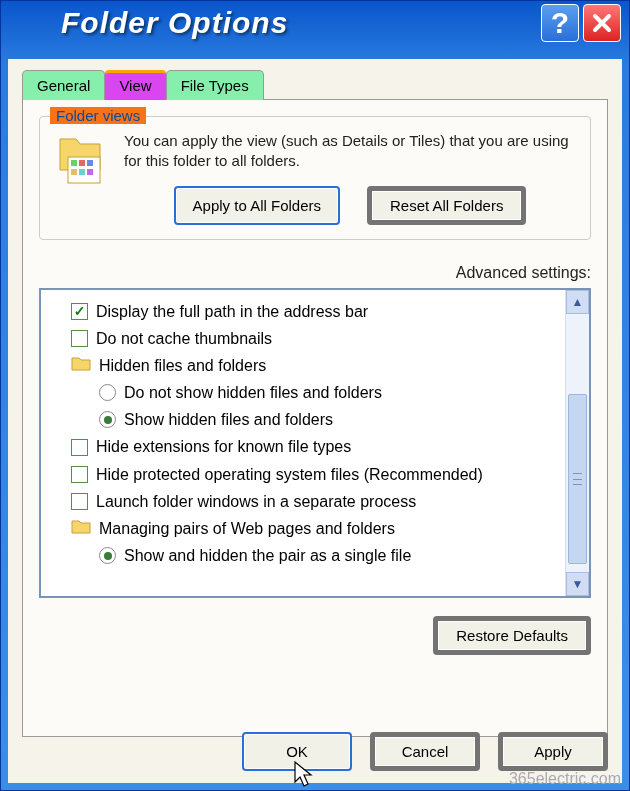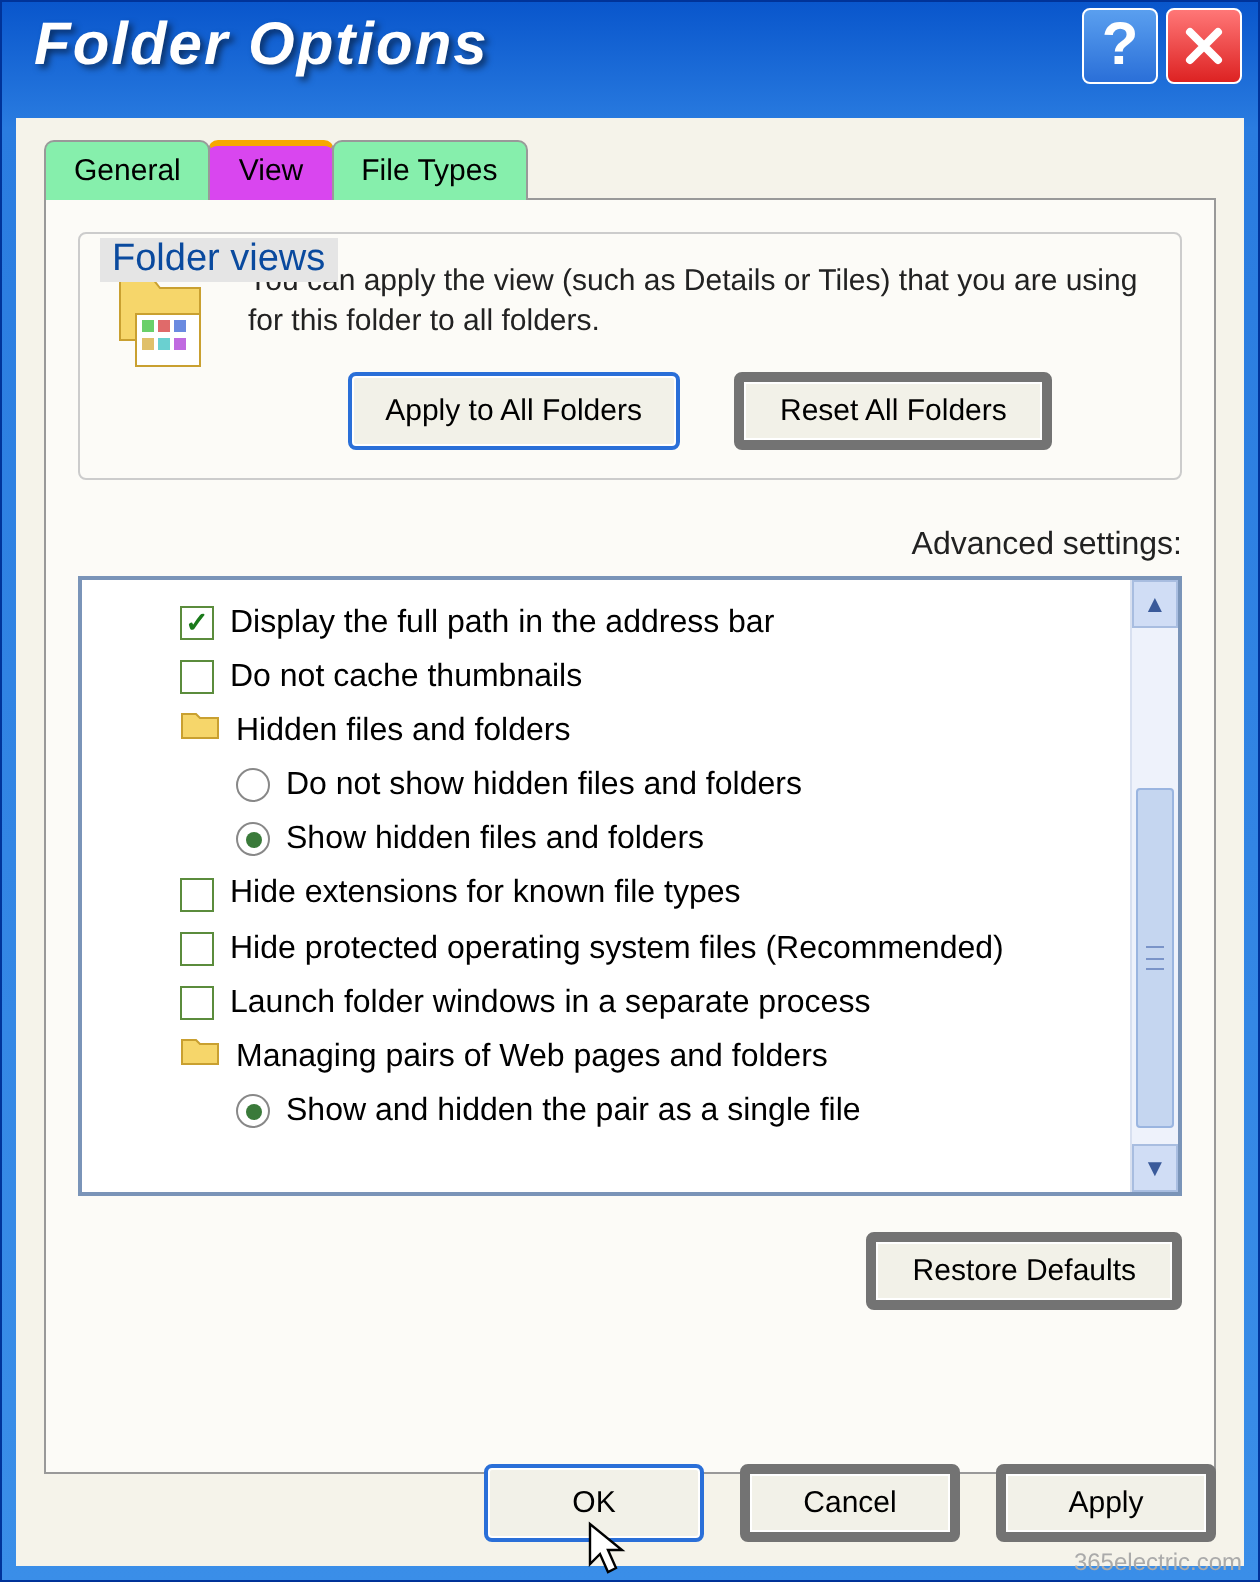--- a/index.html
+++ b/index.html
@@ -8,20 +8,21 @@
 .window {
   width: 630px; height: 791px;
   background: linear-gradient(to bottom, #0956cc 0%, #2a7ce0 8%, #3a8ee8 100%);
   border: 1px solid #003399;
   position: relative;
 }
 .titlebar {
   height: 43px;
   display: flex; align-items: center; justify-content: space-between;
   padding: 0 8px 0 16px;
+  margin-left: 44px;
 }
 .titlebar-text {
   color: #fff; font-size: 30px; font-weight: bold; font-style: italic;
   text-shadow: 2px 2px 3px rgba(0,0,0,0.5);
   letter-spacing: 1px;
 }
 .titlebar-buttons { display: flex; gap: 4px; }
 .titlebar-btn {
   width: 38px; height: 38px; border-radius: 4px;
   display: flex; align-items: center; justify-content: center;
@@ -63,22 +64,22 @@
 }
 
 .groupbox {
   border: 1px solid #ccc;
   border-radius: 4px;
   padding: 14px;
   position: relative;
 }
 .groupbox-title {
   position: absolute; top: -10px; left: 10px;
-  background: #e5e5e5; padding: 0 6px;
-  color: #0a4a9e; font-size: 19px; margin-top: 12px;
+  background: #f97316; padding: 0 6px;
+  color: #0a4a9e; font-size: 15px;
 }
 .fv-row { display: flex; gap: 12px; }
 .folder-big-icon { width: 58px; height: 58px; flex-shrink: 0; }
 .fv-text { font-size: 15px; color: #222; line-height: 1.35; }
 .fv-buttons { display: flex; gap: 27px; justify-content: center; margin-top: 14px; }
 .xp-button {
   background: #f2f1e8;
   border: 5px solid #737373;
   border-radius: 4px;
   padding: 6px 18px;
@@ -93,21 +94,20 @@
   border: 2px solid #7a94b8;
   background: #fff;
   height: 310px;
   display: flex;
 }
 .tree-area {
   flex: 1;
   padding: 8px 6px;
   overflow: hidden;
   font-size: 16px;
-  margin-left: 19px;
 }
 .tree-row { display: flex; align-items: center; gap: 8px; padding: 2px 0; line-height: 1.45; }
 .indent1 { padding-left: 24px; }
 .indent2 { padding-left: 52px; }
 
 .checkbox {
   width: 17px; height: 17px; border: 1px solid #5b8c3c;
   display: inline-flex; align-items: center; justify-content: center;
   background: #fff; flex-shrink: 0; cursor: pointer;
 }
@@ -138,21 +138,21 @@
 
 .restore-row { display: flex; justify-content: flex-end; margin-top: 18px; }
 
 .dialog-buttons {
   position: absolute; bottom: 12px; right: 14px;
   display: flex; gap: 18px;
 }
 .dialog-buttons .xp-button { width: 110px; text-align: center; padding-left:0; padding-right:0; }
 
 .cursor { position: absolute; left: 292px; bottom: 2px; z-index: 10; pointer-events: none; }
-.watermark { position: absolute; right: 8px; bottom: 2px; font-size: 12px; color: #aaa; }
+.watermark { position: absolute; right: 8px; bottom: 2px; font-size: 16px; color: #aaa; }
 </style>
 </head>
 <body>
 
 <div class="window">
   <div class="titlebar">
     <div class="titlebar-text">Folder Options</div>
     <div class="titlebar-buttons">
       <div class="titlebar-btn help-btn">?</div>
       <div class="titlebar-btn close-btn">

